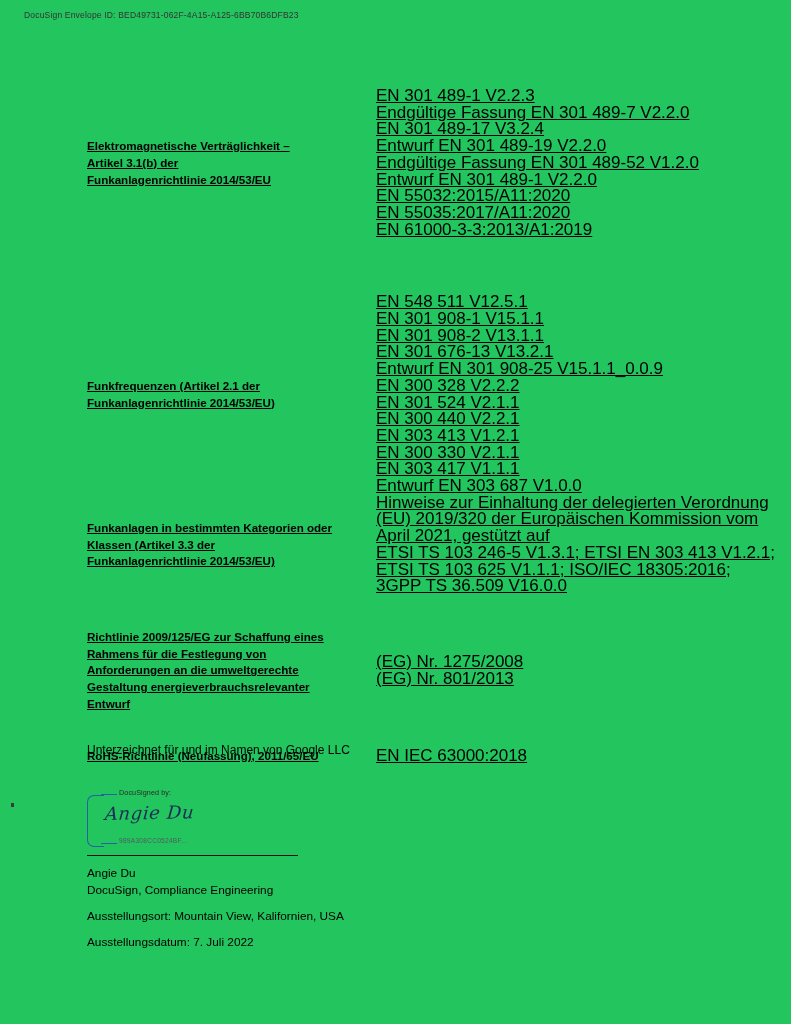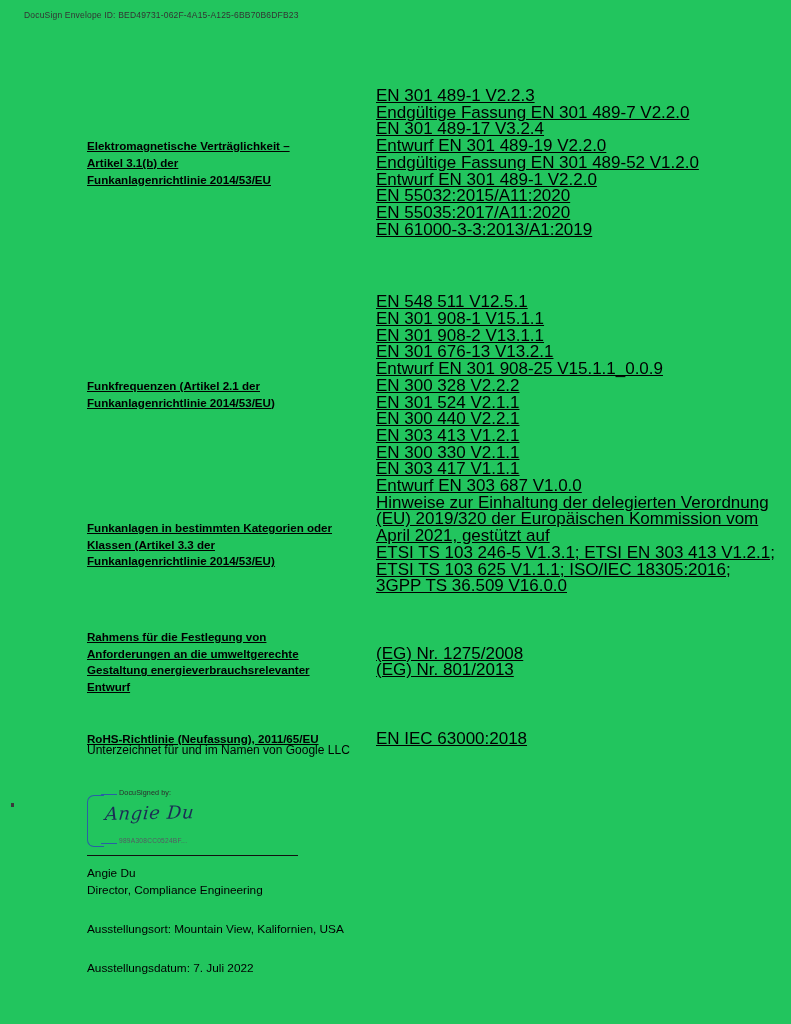--- a/index.html
+++ b/index.html
@@ -185,21 +185,21 @@
   .sig-title {
     font-size: 11.8px;
     line-height: 17px;
     color: #000;
   }
   .sig-place,
   .sig-date {
     font-size: 11.8px;
     line-height: 17px;
     color: #000;
-    margin-top: 22px;
+    margin-top: 9px;
   }
 </style>
 </head>
 <body>
 
 <div class="page">
 
   <div class="envelope-id">DocuSign Envelope ID: BED49731-062F-4A15-A125-6BB70B6DFB23</div>
 
   <div class="margin-dot"></div>
@@ -257,20 +257,21 @@
         <div class="value-line">(EU) 2019/320 der Europäischen Kommission vom</div>
         <div class="value-line">April 2021, gestützt auf</div>
         <div class="value-line">ETSI TS 103 246-5 V1.3.1; ETSI EN 303 413 V1.2.1;</div>
         <div class="value-line">ETSI TS 103 625 V1.1.1; ISO/IEC 18305:2016;</div>
         <div class="value-line">3GPP TS 36.509 V16.0.0</div>
       </div>
     </div>
 
     <div class="row r-ecodes">
       <div class="col-label">
+        <div class="label-line">Richtlinie 2009/125/EG zur Schaffung eines</div>
         <div class="label-line">Rahmens für die Festlegung von</div>
         <div class="label-line">Anforderungen an die umweltgerechte</div>
         <div class="label-line">Gestaltung energieverbrauchsrelevanter</div>
         <div class="label-line">Entwurf</div>
       </div>
       <div class="col-value">
         <div class="value-line">(EG) Nr. 1275/2008</div>
         <div class="value-line">(EG) Nr. 801/2013</div>
       </div>
     </div>
@@ -296,20 +297,20 @@
       <div class="ds-rule-bottom"></div>
       <div class="ds-signed-by">DocuSigned by:</div>
       <div class="ds-signature">Angie Du</div>
       <div class="ds-hash">989A308CC0524BF...</div>
     </div>
 
     <div class="sig-rule"></div>
 
     <div class="sig-details">
       <div class="sig-name">Angie Du</div>
-      <div class="sig-title">Director, Compliance Engineering</div>
+      <div class="sig-title">DocuSign, Compliance Engineering</div>
       <div class="sig-place">Ausstellungsort: Mountain View, Kalifornien, USA</div>
       <div class="sig-date">Ausstellungsdatum: 7. Juli 2022</div>
     </div>
 
   </div>
 
 </div>
 
 </body></html>

